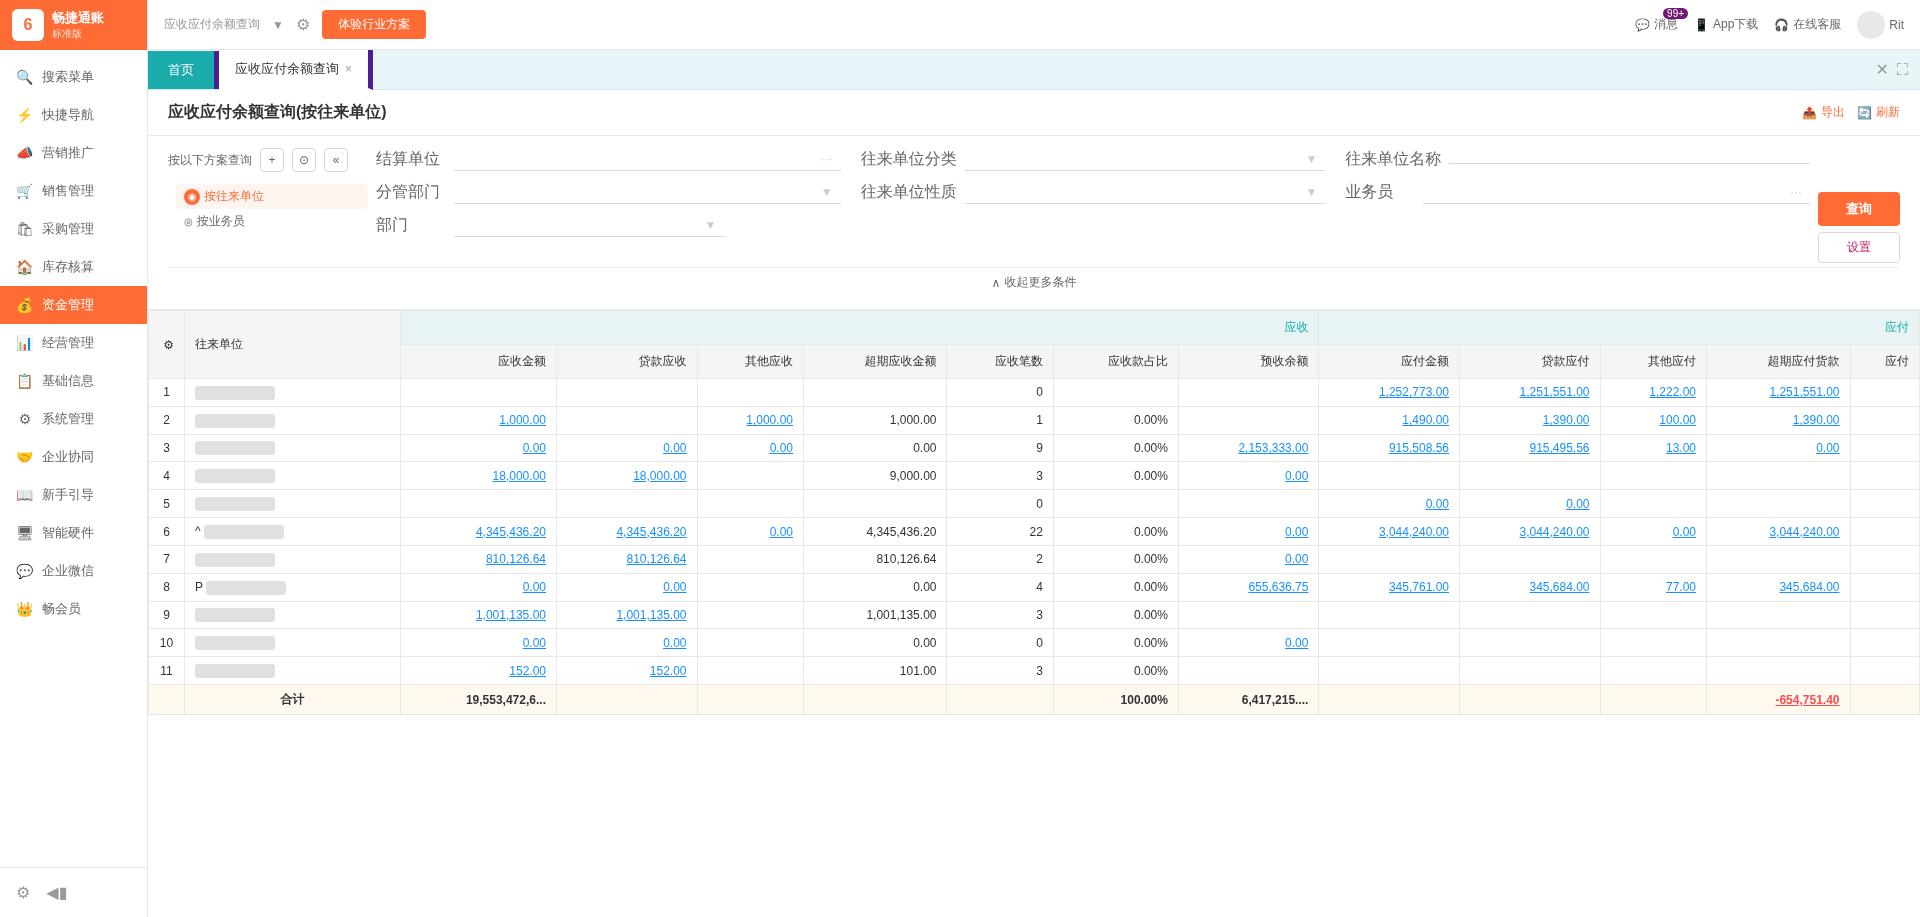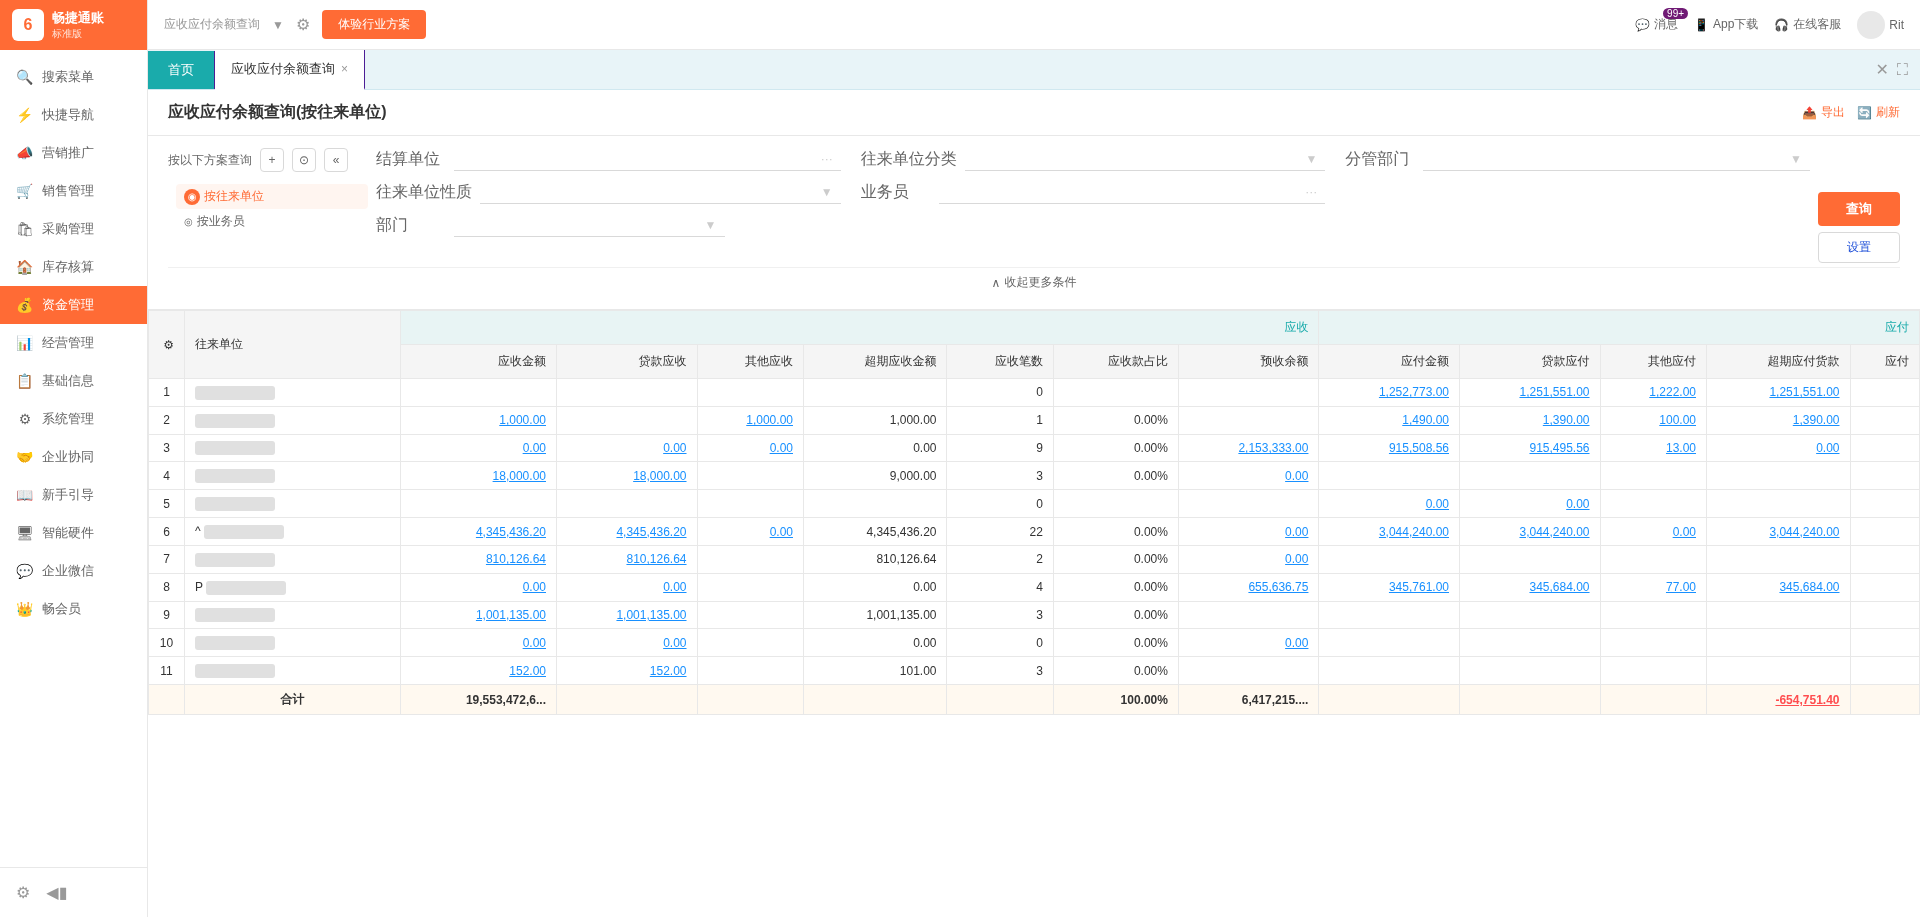--- a/index.html
+++ b/index.html
@@ -55,21 +55,21 @@
     .main-content {
       margin-left: 148px; margin-top: 50px; height: calc(100vh - 50px); display: flex; flex-direction: column;
     }
 
     
     .tab-bar {
       background: #e8f4f8; display: flex; align-items: center; border-bottom: 1px solid #d0e8f0; min-height: 40px;
     }
     .tab-item {
       padding: 10px 16px; cursor: pointer; color: #666; font-size: 13px; display: flex; align-items: center; gap: 6px;
-      border-right: 1px solid #4c1d95;
+      border-right: 5px solid #4c1d95;
     }
     .tab-item.active { background: #fff; color: #333; border-bottom: 2px solid #fff; margin-bottom: -1px; }
     .tab-home { background: #1aabab; color: #fff; padding: 10px 20px; }
     .tab-close { color: #999; font-size: 12px; cursor: pointer; }
     .tab-bar-actions { margin-left: auto; display: flex; align-items: center; padding: 0 12px; gap: 8px; }
     .tab-bar-btn { cursor: pointer; color: #999; font-size: 16px; }
 
     
     .page-content { flex: 1; background: #f5f6fa; overflow: hidden; display: flex; flex-direction: column; }
 
@@ -105,21 +105,21 @@
     .collapse-btn {
       display: flex; align-items: center; justify-content: center; gap: 4px; color: #666; font-size: 12px; cursor: pointer;
       padding: 6px; border-top: 1px solid #f0f0f0; margin-top: 4px;
     }
 
     
     .query-btn {
       background: #ff6b35; color: #fff; border: none; padding: 8px 20px; border-radius: 4px; cursor: pointer; font-size: 13px; font-weight: bold;
     }
     .settings-btn {
-      background: #fff; color: #1d4ed8; border: 1px solid #d9d9d9; padding: 6px 28px; border-radius: 4px; cursor: pointer; font-size: 12px;
+      background: #fff; color: #be185d; border: 1px solid #d9d9d9; padding: 6px 28px; border-radius: 4px; cursor: pointer; font-size: 12px;
     }
     .query-settings { display: flex; flex-direction: column; gap: 6px; margin-top: 44px; }
 
     
     .table-container { flex: 1; overflow: auto; background: #fff; margin: 0; }
     .data-table { width: 100%; border-collapse: collapse; font-size: 12px; }
     .data-table th {
       background: #f5f5f5; padding: 8px 10px; text-align: right; border: 1px solid #e8e8e8;
       font-weight: normal; color: #333; white-space: nowrap; position: sticky; top: 0; z-index: 10;
     }
@@ -303,20 +303,26 @@
               <div class="filter-input">
                 <span></span>
                   <span class="filter-input-dots">···</span>
               </div>
             </div>
             <div class="filter-item">
               <span class="filter-item-label">往来单位分类</span>
               <div class="filter-input">
                 <span></span>
                   <span style="color:#ccc;">▼</span>
+              </div>
+            </div>
+            <div class="filter-item">
+              <span class="filter-item-label">往来单位名称</span>
+              <div class="filter-input">
+                <span></span>
               </div>
             </div>
             <div class="filter-item">
               <span class="filter-item-label">分管部门</span>
               <div class="filter-input">
                 <span></span>
                   <span style="color:#ccc;">▼</span>
               </div>
             </div>
             <div class="filter-item">

